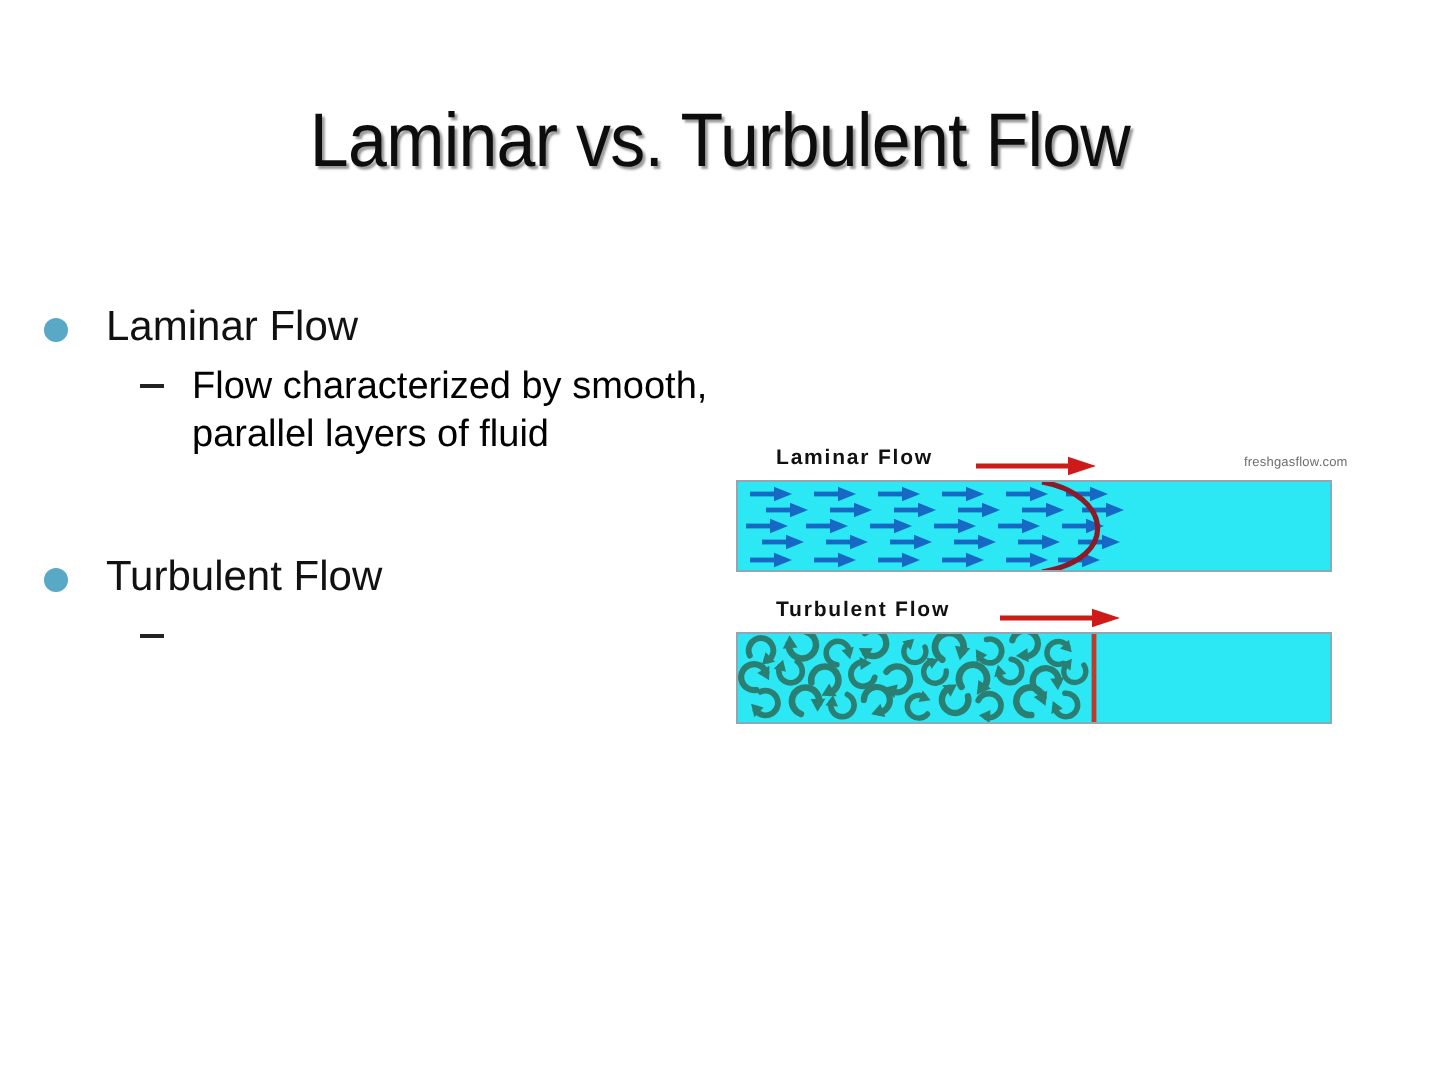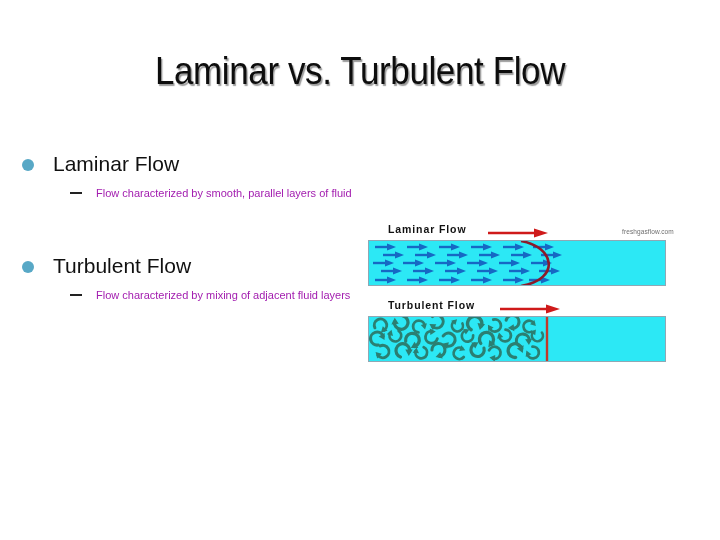--- a/index.html
+++ b/index.html
@@ -53,23 +53,23 @@
     left: 4px;
     top: 9px;
     width: 12px;
     height: 12px;
     border-radius: 50%;
     background: #58a8c6;
   }
   .lvl2 {
     position: relative;
     padding-left: 78px;
-    font-size: 11px;
+    font-size: 19px;
     line-height: 23.5px;
-    color: #a21caf;
+    color: #000000;
     margin-top: 5px;
     width: 260px;
   }
   .lvl2 .dash {
     position: absolute;
     left: 52px;
     top: 10px;
     width: 12px;
     height: 2px;
     background: #222222;
@@ -145,21 +145,20 @@
 
   <div class="gap-block"></div>
 
   <div class="lvl1">
     <span class="dot"></span>
     <span>Turbulent Flow</span>
   </div>
 
   <div class="lvl2">
     <span class="dash"></span>
-    <span>Flow characterized by mixing of adjacent fluid layers</span>
   </div>
 
 </div>
 
 <div class="figure" id="laminar-figure">
 
   <div class="fig-caption">Laminar Flow</div>
 
   <span class="caption-arrow">
     <svg width="60" height="10" viewBox="0 0 60 10">

